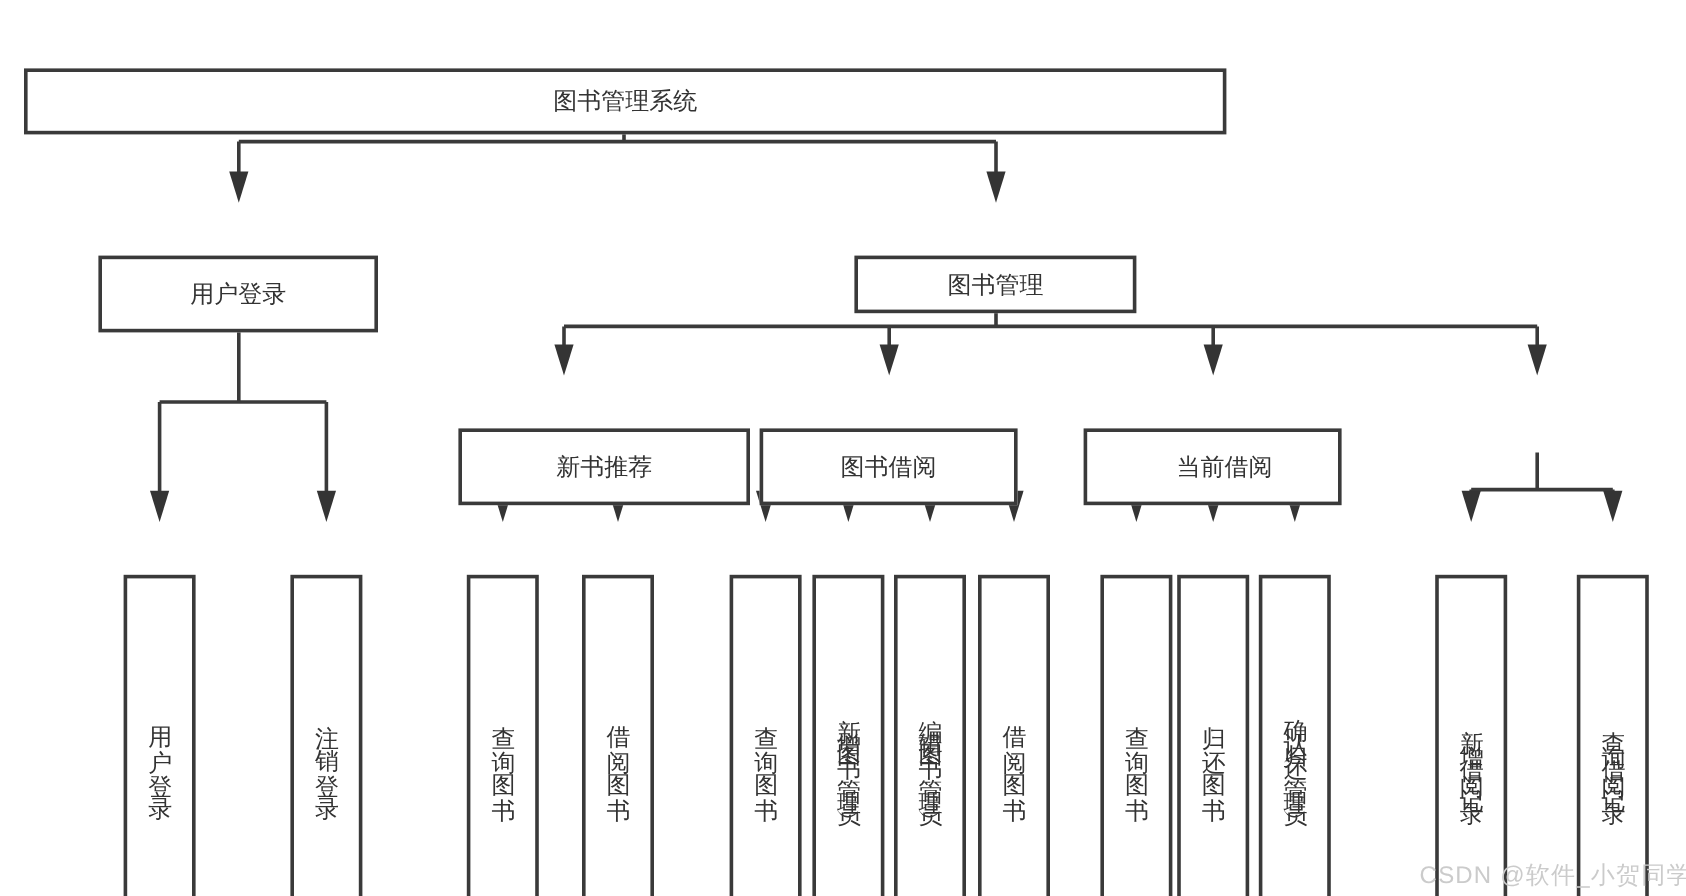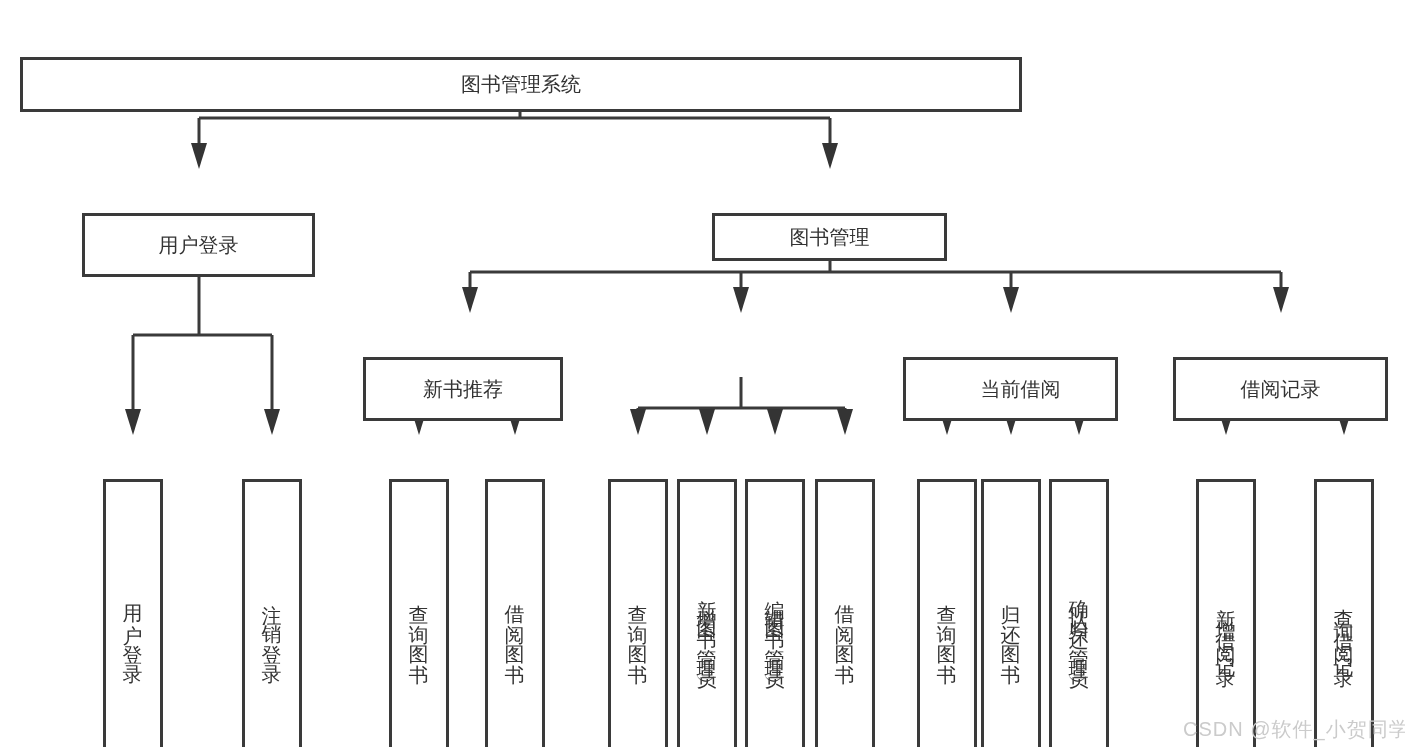--- a/index.html
+++ b/index.html
@@ -102,28 +102,28 @@
     <span>图书管理系统</span>
   </div>
 
   <div class="node" style="left:82px;top:169px;width:233px;height:64px;">
     <span>用户登录</span>
   </div>
   <div class="node" style="left:712px;top:169px;width:235px;height:48px;">
     <span>图书管理</span>
   </div>
 
-  <div class="node" style="left:363px;top:313px;width:200px;height:64px;">
+  <div class="node" style="left:382px;top:313px;width:243px;height:64px;">
     <span>新书推荐</span>
+  </div>
+  <div class="node" style="left:633px;top:313px;width:215px;height:64px;">
+    <span>图书借阅</span>
   </div>
   <div class="node" style="left:903px;top:313px;width:215px;height:64px;padding-left:20px;">
     <span>当前借阅</span>
-  </div>
-  <div class="node" style="left:1173px;top:313px;width:215px;height:64px;">
-    <span>借阅记录</span>
   </div>
 
   <div class="node vnode" style="left:103px;top:435px;width:60px;height:300px;">
     <span class="vtext v4">用户登录</span>
   </div>
   <div class="node vnode" style="left:242px;top:435px;width:60px;height:300px;">
     <span class="vtext v4">注销登录</span>
   </div>
 
   <div class="node vnode" style="left:389px;top:435px;width:60px;height:300px;">

